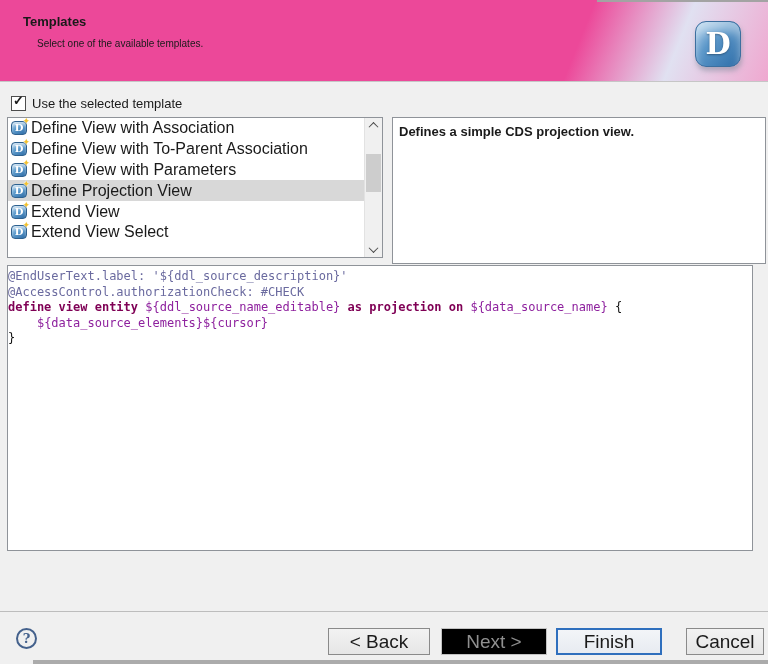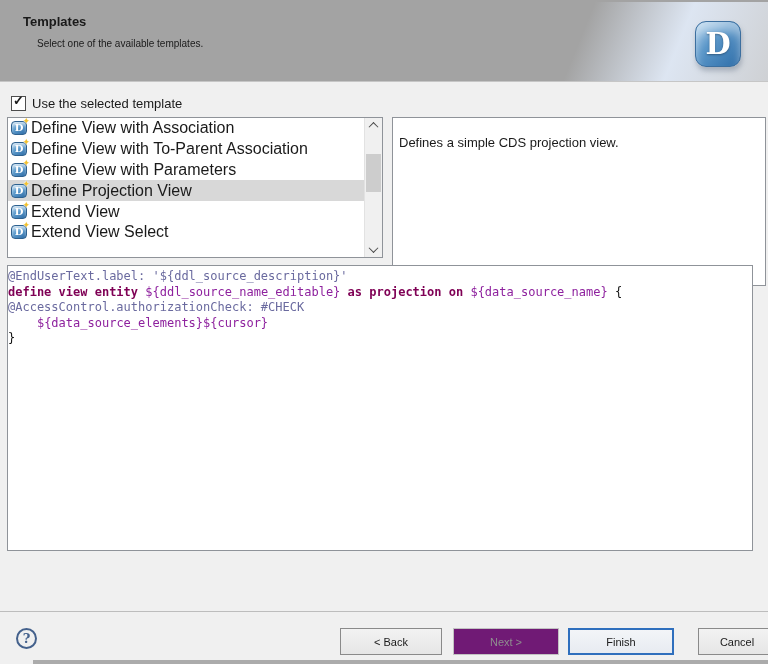--- a/index.html
+++ b/index.html
@@ -2,21 +2,21 @@
 <html><head>
 <meta charset="utf-8">
 <style>
   html,body{margin:0;padding:0;background:#fff;}
   #window{
     position:relative;width:768px;height:664px;overflow:hidden;
     background:#f0f0f0;
     font-family:"Liberation Sans",sans-serif;color:#1a1a1a;
   }
   
-  .banner{position:absolute;left:0;top:0;width:768px;height:81px;background:#a3a3a3;}
+  .banner{position:absolute;left:0;top:0;width:768px;height:81px;background:#ec4899;}
   .banner-sep{position:absolute;left:0;top:81px;width:768px;height:1px;background:#c6c6c6;}
   .topline{position:absolute;left:597px;top:0;width:171px;height:2px;background:#a3a3a3;}
   .watermark{position:absolute;right:0;top:0;width:340px;height:81px;
     background:linear-gradient(112deg,rgba(255,255,255,0) 45%,rgba(224,233,246,.95) 72%,rgba(242,246,252,.55) 100%);}
   .wiz-title{position:absolute;left:23px;top:14px;font-size:13px;font-weight:bold;}
   .wiz-subtitle{position:absolute;left:37px;top:38px;font-size:10px;}
   .banner-icon{position:absolute;left:695px;top:21px;width:44px;height:44px;border-radius:11px;
     background:linear-gradient(135deg,#aacdea 0%,#5b97c9 40%,#2e6da8 100%);
     border:1px solid #3c6f9f;
     box-shadow:inset 0 9px 10px rgba(255,255,255,.45), 1px 4px 5px rgba(130,140,155,.55);
@@ -44,39 +44,39 @@
     text-shadow:0 0 2px #fff,0 0 1px #fff;line-height:1;}
   
   .vscroll{position:absolute;top:0;right:0;width:17px;height:100%;background:#f0f0f0;border-left:1px solid #e2e2e2;}
   .sb-thumb{position:absolute;left:1px;top:36px;width:15px;height:38px;background:#cdcdcd;}
   .sb-btn{position:absolute;left:0;width:17px;height:15px;display:flex;align-items:center;justify-content:center;}
   .sb-btn.up{top:0;} .sb-btn.down{bottom:0;}
   .chev{width:6px;height:6px;border-left:1.6px solid #4a4a4a;border-top:1.6px solid #4a4a4a;}
   .chev.up{transform:rotate(45deg) translate(1px,1px);}
   .chev.down{transform:rotate(225deg) translate(1px,1px);}
   .desc-box{position:absolute;left:392px;top:117px;width:360px;height:133px;background:#fff;
-    border:1px solid #8f9399;padding:17px 6px;font-size:13px;}
+    border:1px solid #8f9399;padding:6px 6px;font-size:13px;font-weight:bold;}
   
   .code-box{position:absolute;left:7px;top:265px;width:744px;height:278px;background:#fff;
     border:1px solid #8f9399;padding:3px 0;overflow:hidden;}
   .cline{font-family:"DejaVu Sans Mono",monospace;font-size:12px;line-height:15.5px;white-space:pre;}
   .cline .ann{color:#6a6a9f;}
   .cline .kw{color:#7f0055;font-weight:bold;}
   .cline .var{color:#8e219e;}
   .cline .pl{color:#111;}
   
   .footer-sep{position:absolute;left:0;top:611px;width:768px;height:1px;background:#bdbdbd;}
   .help-btn{position:absolute;left:16px;top:628px;width:21px;height:21px;border-radius:50%;
     border:2px solid #44618c;box-sizing:border-box;display:flex;align-items:center;justify-content:center;
     color:#44618c;font-size:13px;font-weight:bold;font-family:"DejaVu Serif",serif;background:#f0f0f0;}
   .btn{position:absolute;top:628px;height:27px;box-sizing:border-box;
     background:linear-gradient(#f2f2f2,#e6e6e6);border:1px solid #8a8a8a;
-    font-size:11px;display:flex;align-items:center;justify-content:center;color:#1a1a1a;margin-left:12px;}
+    font-size:19px;display:flex;align-items:center;justify-content:center;color:#1a1a1a;}
   .btn.back{left:328px;width:102px;}
-  .btn.next{left:441px;width:106px;background:#701a75;border-color:#c2c2c2;color:#8f8f8f;}
+  .btn.next{left:441px;width:106px;background:#000000;border-color:#c2c2c2;color:#8f8f8f;}
   .btn.finish{left:556px;width:106px;border:2px solid #2f6fbd;background:linear-gradient(#f3f5f8,#e7ebf1);}
   .btn.cancel{left:686px;width:78px;}
   .bottom-strip{position:absolute;left:33px;right:0;bottom:0;height:4px;background:#ababab;}
 </style>
 </head>
 <body>
 
 <div id="window">
 
   <div class="banner">
@@ -152,22 +152,22 @@
         </div>
     </div>
   </div>
 
   <div class="desc-box">
     <span>Defines a simple CDS projection view.</span>
   </div>
 
   <div class="code-box" id="codebox">
       <div class="cline"><span class="ann">@EndUserText.label: '${ddl_source_description}'</span></div>
+      <div class="cline"><span class="ann">@AccessControl.authorizationCheck: #CHECK</span></div>
       <div class="cline"><span class="kw">define view entity</span><span class="pl"> </span><span class="var">${ddl_source_name_editable}</span><span class="pl"> </span><span class="kw">as projection on</span><span class="pl"> </span><span class="var">${data_source_name}</span><span class="pl"> {</span></div>
-      <div class="cline"><span class="ann">@AccessControl.authorizationCheck: #CHECK</span></div>
       <div class="cline"><span class="pl">    </span><span class="var">${data_source_elements}${cursor}</span></div>
       <div class="cline"><span class="pl">}</span></div>
     </div>
 
   <div class="footer-sep"></div>
   <div class="help-btn">
     <span>?</span>
   </div>
   <div class="btn back">
       <span>&lt; Back</span>

